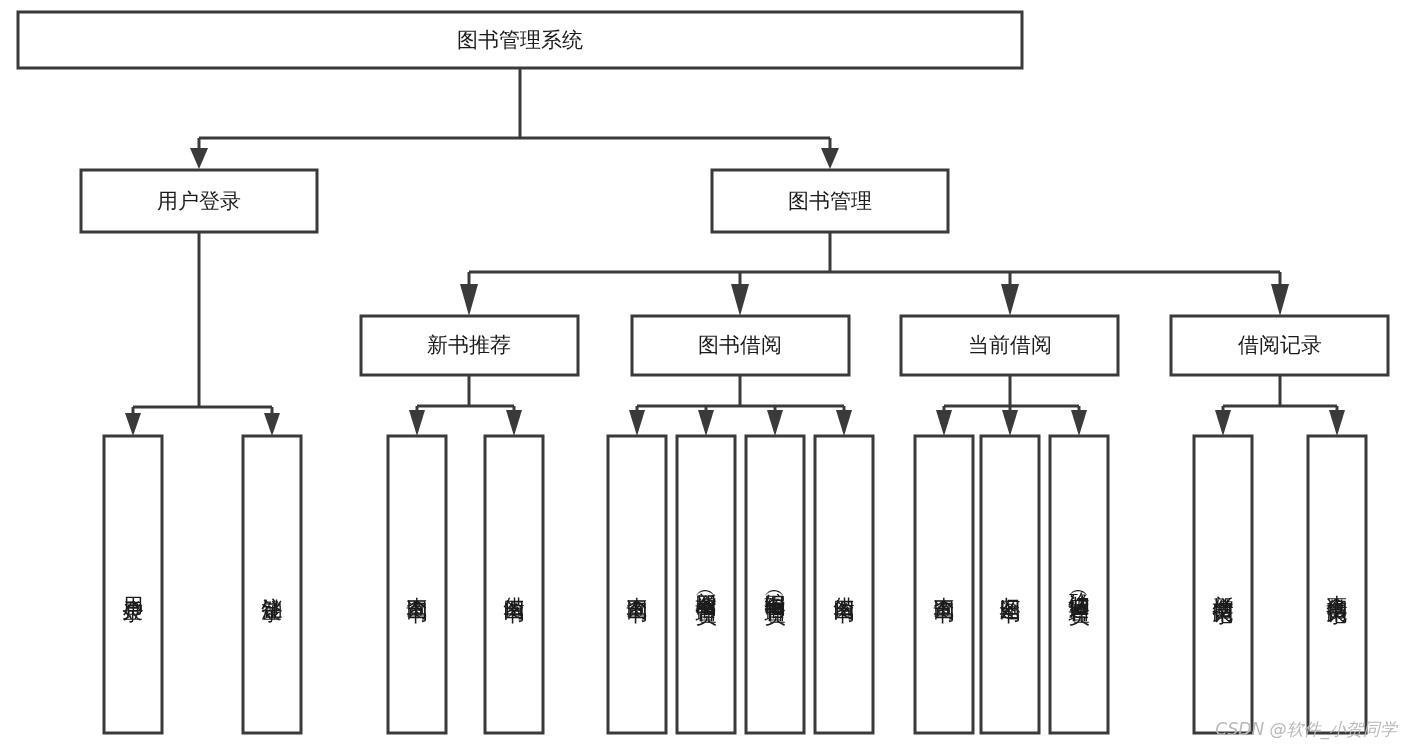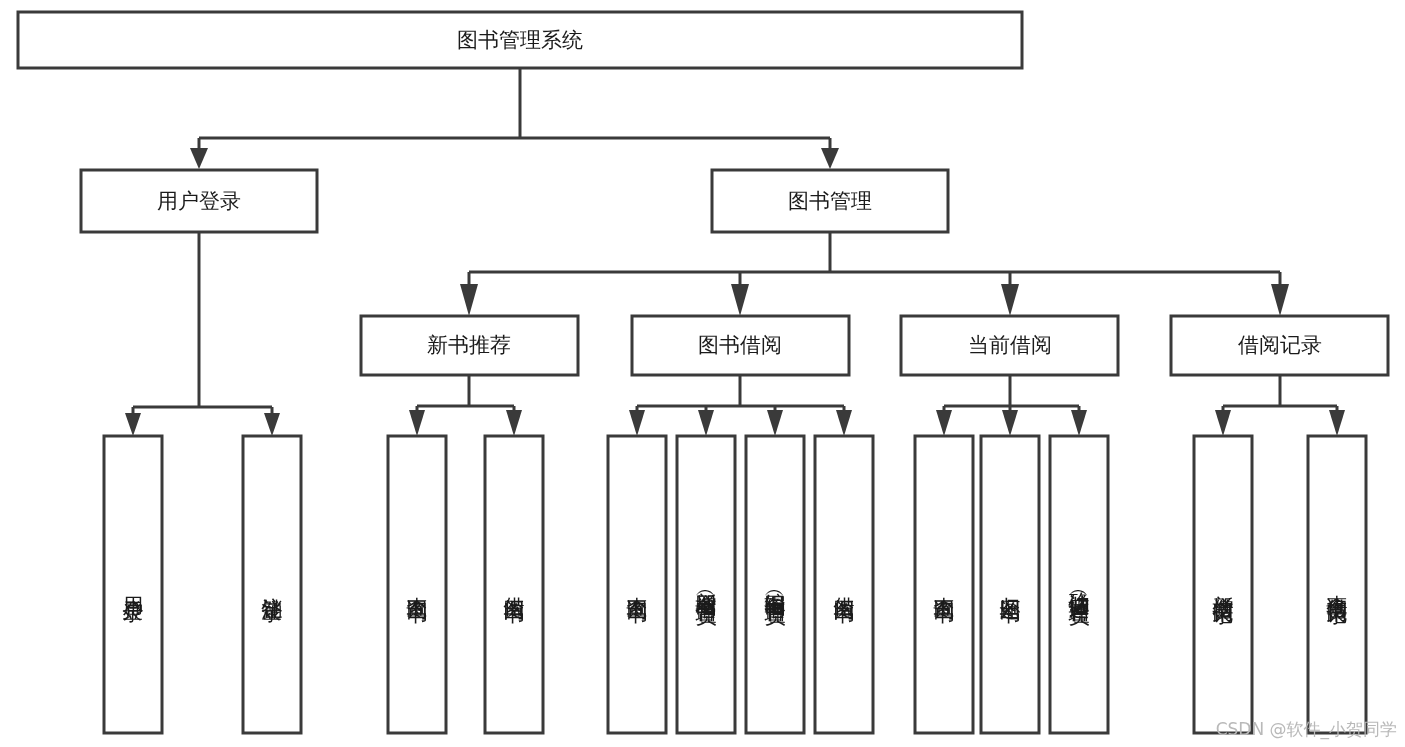--- a/index.html
+++ b/index.html
@@ -56,20 +56,21 @@
   }
   .watermark-text {
     position: absolute;
     right: 8px;
     bottom: 6px;
     font-family: "DejaVu Sans", "Liberation Sans", sans-serif;
     font-size: 17px;
     color: #b9b9b9;
     white-space: nowrap;
     pointer-events: none;
+    font-style: italic;
   }
 </style>
 </head>
 <body>
 
 <div id="diagram-root">
 
   <svg class="diagram-canvas" viewBox="0 0 1405 747" xmlns="http://www.w3.org/2000/svg">
 
     <g>

